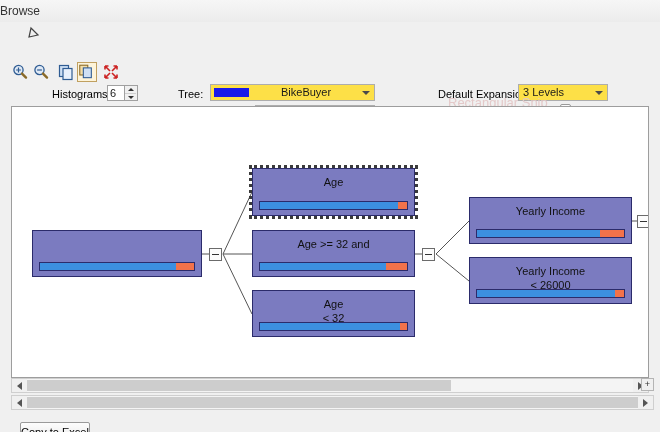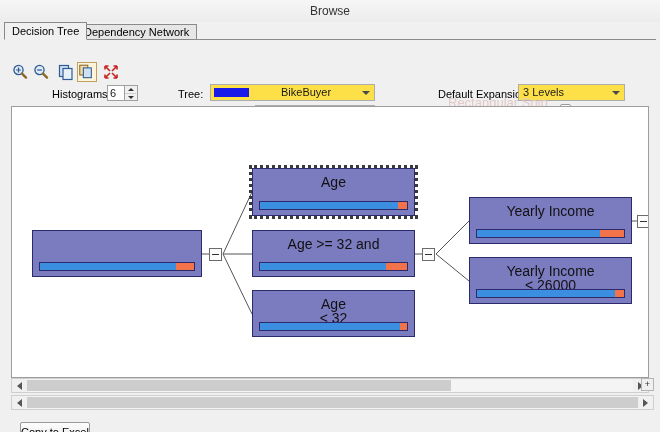--- a/index.html
+++ b/index.html
@@ -13,21 +13,21 @@
     position:relative;
   }
   
   .titlebar{
     position:absolute;left:0;top:0;width:660px;height:22px;
     background:linear-gradient(#f6f6f6,#ececec);
     border-bottom:1px solid #dcdcdc;
   }
   .titlebar .title{
     position:absolute;left:0;top:0;width:660px;height:22px;
-    line-height:22px;text-align:center;font-size:12px;color:#333;
+    line-height:22px;text-align:left;font-size:12px;color:#333;
   }
   
   .winbody{
     position:absolute;left:0;top:22px;width:660px;height:410px;
     background:#f0f0f0;
   }
   .cursor-arrow{
     position:absolute;left:27px;top:4px;width:14px;height:14px;
     pointer-events:none;
   }
@@ -104,21 +104,21 @@
   }
   #treeCombo{left:210px;top:44px;width:165px;}
   #treeSwatch{
     position:absolute;left:3px;top:3px;width:35px;height:9px;background:#1a1ae8;
   }
   #treeComboText{position:absolute;left:70px;top:0;line-height:15px;}
   #bgCombo{left:255px;top:65px;width:120px;}
   #bgComboText{position:absolute;left:4px;top:0;line-height:15px;}
 
   #defExpLabel{left:438px;top:48px;}
-  #expCombo{left:518px;top:44px;width:107px;}
+  #expCombo{left:518px;top:44px;width:90px;}
   #expComboText{position:absolute;left:4px;top:0;line-height:15px;}
 
   .ghost{
     position:absolute;left:448px;top:55px;font-size:13px;color:#e4c9c9;
     white-space:nowrap;
   }
   #showLvlLabel{left:446px;top:69px;}
   #lvl5Label{left:578px;top:69px;}
   .slider{
     position:absolute;left:510px;top:74px;width:62px;height:2px;background:#b9b9b9;
@@ -137,21 +137,21 @@
 
   
   .canvasframe{
     position:absolute;left:11px;top:84px;width:638px;height:272px;
     background:#fff;border:1px solid #9d9d9d;box-sizing:border-box;
     overflow:hidden;
   }
   .node{
     position:absolute;background:#7b7bc0;border:1px solid #2b2b6b;
     box-sizing:border-box;
-    text-align:center;color:#111;font-size:14px;
+    text-align:center;color:#111;font-size:11px;
   }
   .node .ntext{
     position:absolute;left:0;right:0;top:6px;line-height:14px;
   }
   .node.sel{
     outline:3px dotted #3a3a3a;outline-offset:0px;
   }
   .hist{
     position:absolute;left:6px;right:6px;bottom:5px;height:9px;
     border:1px solid #2b2b6b;box-sizing:border-box;background:#f2724a;
@@ -213,25 +213,20 @@
 <div class="titlebar">
   <div class="title">Browse</div>
 </div>
 
 <div class="winbody">
 
   <svg class="cursor-arrow" viewBox="0 0 14 14">
     <path d="M2 11 L4 2 L11 9 Z" fill="none" stroke="#444" stroke-width="1.2"></path>
   </svg>
 
-  <div class="tabstrip">
-    <div class="line"></div>
-    <div class="tab active" id="tab0">Decision Tree</div>
-    <div class="tab" id="tab1">Dependency Network</div>
-  </div>
 
   <div class="toolrow">
 
     <div class="tbtn" id="tb0">
       <svg width="18" height="18" viewBox="0 0 18 18">
         <circle cx="7.5" cy="7" r="4.6" fill="#dfe9f5" stroke="#2f5c93" stroke-width="1.3"></circle>
         <path d="M7.5 4.6 V9.4 M5.1 7 H9.9" stroke="#2f5c93" stroke-width="1.2"></path>
         <path d="M11 10.6 L15 14.6" stroke="#8a6a28" stroke-width="2.4" stroke-linecap="round"></path>
       </svg>
     </div>

